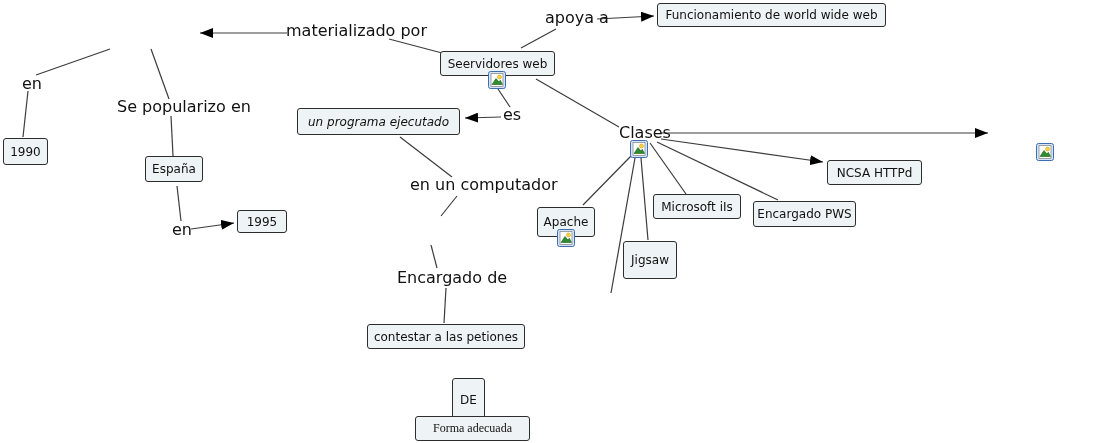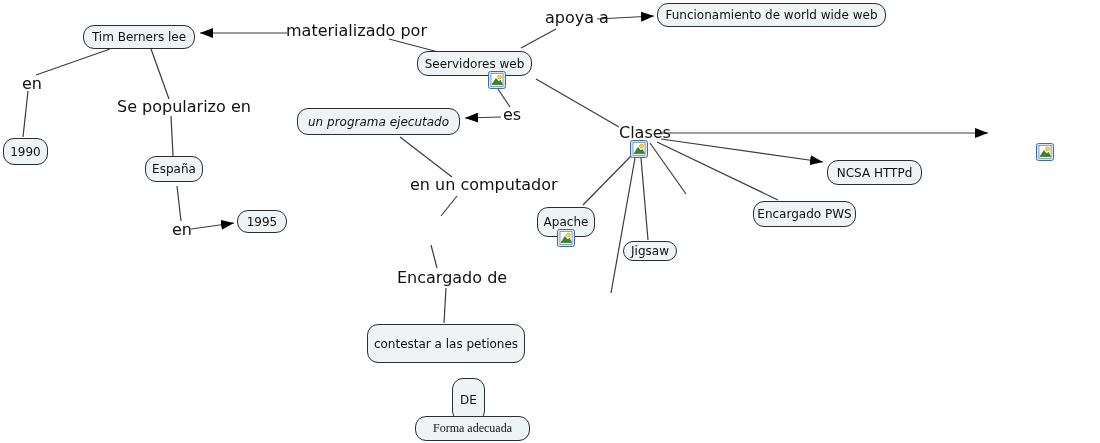--- a/index.html
+++ b/index.html
@@ -6,21 +6,21 @@
   #canvas{
     position:relative;width:1100px;height:443px;background:#ffffff;
     font-family:"DejaVu Sans","Liberation Sans",sans-serif;overflow:hidden;
   }
   #edge-layer{position:absolute;left:0;top:0;z-index:1;}
   #edge-layer line{stroke:var(--line-color,#3c3c3c);stroke-width:1.2;}
   .node{
     position:absolute;display:flex;align-items:center;justify-content:center;
     background:var(--node-fill,#eef3f5);
     border:1.3px solid var(--node-border,#2d2d2d);
-    border-radius:11px;font-size:12px;color:var(--text-color,#111);
+    border-radius:3px;font-size:12px;color:var(--text-color,#111);
     white-space:nowrap;box-sizing:border-box;z-index:2;
   }
   .phrase{
     position:absolute;font-size:16px;color:var(--text-color,#111);
     white-space:nowrap;z-index:2;line-height:14px;
   }
   .res-icon{position:absolute;width:18px;height:18px;z-index:3;display:block;cursor:pointer;}
   .res-icon svg{display:block;}
 </style>
 </head>
@@ -51,23 +51,22 @@
       <line x1="177" y1="186" x2="181" y2="221"></line>
       <line x1="191" y1="229" x2="234" y2="223" marker-end="url(#arrow)"></line>
       <line x1="660" y1="133" x2="988" y2="133" marker-end="url(#arrow)"></line>
       <line x1="661" y1="139" x2="823" y2="162" marker-end="url(#arrow)"></line>
       <line x1="657" y1="142" x2="778" y2="200"></line>
       <line x1="650" y1="143" x2="686" y2="194"></line>
       <line x1="631" y1="156" x2="583" y2="205"></line>
       <line x1="641" y1="158" x2="648" y2="240"></line>
       <line x1="635" y1="158" x2="611" y2="293"></line>
     </svg>
-<div class="node" style="left: 83px; top: 25px; width: 112px; height: 24px;">Tim Berners lee</div>
     <div class="node" style="left: 657px; top: 3px; width: 229px; height: 24px;">Funcionamiento de world wide web</div>
-    <div class="node" style="left: 417px; top: 51px; width: 115px; height: 25px;">Seervidores web</div>
+    <div class="node" style="left: 440px; top: 51px; width: 115px; height: 25px;">Seervidores web</div>
     <span class="res-icon" style="left: 488px; top: 71px;">
       <svg width="18" height="18" viewBox="0 0 18 18">
         <rect x="0.5" y="0.5" width="17" height="17" rx="2" fill="#d6e4f7" stroke="#3c6cb4"></rect>
         <rect x="3" y="2.5" width="12" height="13" fill="#ffffff" stroke="#8a8a8a" stroke-width="0.8"></rect>
         <circle cx="11.5" cy="6" r="2" fill="#ffd23e" stroke="#c8a020" stroke-width="0.6"></circle>
         <path d="M4 13.5 L8 7.5 L10.8 10.8 L12.3 9.3 L14.5 13.5 Z" fill="#2e8b2e" stroke="#1c5c1c" stroke-width="0.6"></path>
       </svg>
     </span>
     <div class="node" style="left: 297px; top: 108px; width: 163px; height: 27px; font-style: italic;">un programa ejecutado</div>
     <span class="res-icon" style="left: 1036px; top: 143px;">
@@ -81,26 +80,27 @@
     <div class="node" style="left: 827px; top: 160px; width: 95px; height: 25px;">NCSA HTTPd</div>
     <div class="node" style="left: 537px; top: 207px; width: 58px; height: 30px;">Apache</div>
     <span class="res-icon" style="left: 557px; top: 229px;">
       <svg width="18" height="18" viewBox="0 0 18 18">
         <rect x="0.5" y="0.5" width="17" height="17" rx="2" fill="#d6e4f7" stroke="#3c6cb4"></rect>
         <rect x="3" y="2.5" width="12" height="13" fill="#ffffff" stroke="#8a8a8a" stroke-width="0.8"></rect>
         <circle cx="11.5" cy="6" r="2" fill="#ffd23e" stroke="#c8a020" stroke-width="0.6"></circle>
         <path d="M4 13.5 L8 7.5 L10.8 10.8 L12.3 9.3 L14.5 13.5 Z" fill="#2e8b2e" stroke="#1c5c1c" stroke-width="0.6"></path>
       </svg>
     </span>
+    <div class="node" style="left: 653px; top: 194px; width: 88px; height: 25px;">Microsoft iIs</div>
     <div class="node" style="left: 753px; top: 201px; width: 103px; height: 26px;">Encargado PWS</div>
-    <div class="node" style="left: 623px; top: 241px; width: 54px; height: 20px;">Jigsaw</div>
+    <div class="node" style="left: 623px; top: 241px; width: 54px; height: 38px;">Jigsaw</div>
     <div class="node" style="left: 3px; top: 138px; width: 45px; height: 27px;">1990</div>
     <div class="node" style="left: 145px; top: 156px; width: 58px; height: 26px; text-align: right;">España</div>
     <div class="node" style="left: 237px; top: 210px; width: 50px; height: 23px;">1995</div>
-    <div class="node" style="left: 367px; top: 324px; width: 158px; height: 39px;">contestar a las petiones</div>
+    <div class="node" style="left: 367px; top: 324px; width: 158px; height: 25px;">contestar a las petiones</div>
     <div class="node" style="left: 452px; top: 378px; width: 33px; height: 44px;">DE</div>
     <div class="node" style="left: 415px; top: 416px; width: 115px; height: 25px; font-family: Liberation Serif, serif;">Forma adecuada</div>
     <div class="phrase" style="left: 619px; top: 126px;">Clases</div>
     <span class="res-icon" style="left: 630px; top: 140px;">
       <svg width="18" height="18" viewBox="0 0 18 18">
         <rect x="0.5" y="0.5" width="17" height="17" rx="2" fill="#d6e4f7" stroke="#3c6cb4"></rect>
         <rect x="3" y="2.5" width="12" height="13" fill="#ffffff" stroke="#8a8a8a" stroke-width="0.8"></rect>
         <circle cx="11.5" cy="6" r="2" fill="#ffd23e" stroke="#c8a020" stroke-width="0.6"></circle>
         <path d="M4 13.5 L8 7.5 L10.8 10.8 L12.3 9.3 L14.5 13.5 Z" fill="#2e8b2e" stroke="#1c5c1c" stroke-width="0.6"></path>
       </svg>

